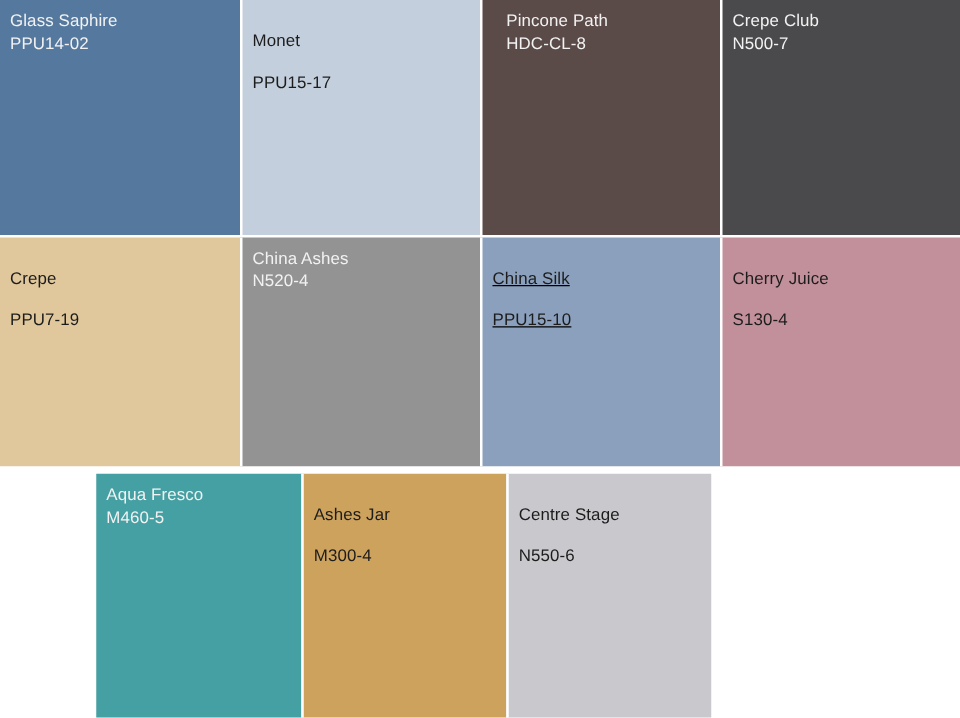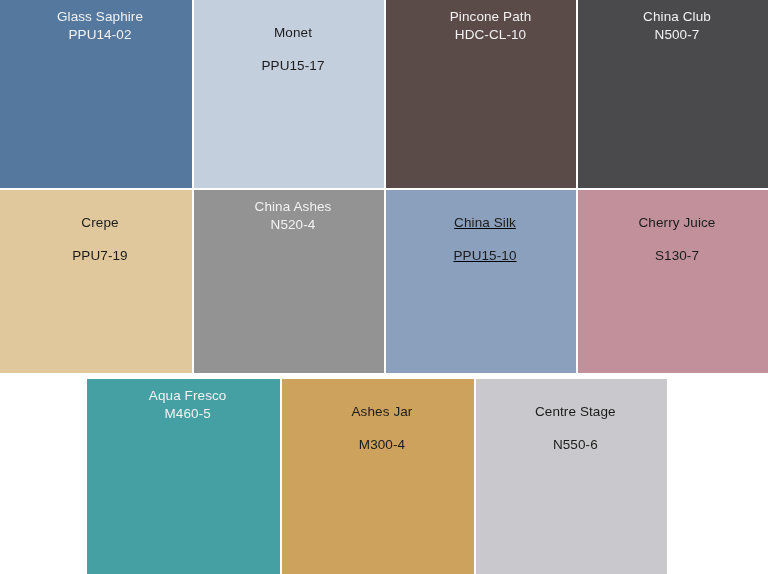--- a/index.html
+++ b/index.html
@@ -20,28 +20,27 @@
     height: 574px;
     background: #ffffff;
   }
   .row {
     position: absolute;
     display: flex;
     left: 0;
   }
   .row-1 { top: 0; left: 0; width: 768px; height: 188px; }
   .row-2 { top: 190px; left: 0; width: 768px; height: 228px; }
-  .row-3 { top: 379px; left: 87px; width: 580px; height: 195px; }
+  .row-3 { top: 379px; left: 77px; width: 492px; height: 195px; }
 
   .swatch {
     position: relative;
     box-sizing: border-box;
     padding: 8px 0 0 8px;
     overflow: hidden;
-    text-align: center;
   }
   .row-1 .swatch { width: 25%; height: 188px; }
   .row-2 .swatch { width: 25%; height: 183px; }
   .row-3 .swatch { width: 33.3333%; height: 195px; }
 
   
   .row-1 .swatch + .swatch,
   .row-2 .swatch + .swatch,
   .row-3 .swatch + .swatch {
     border-left: 2px solid #ffffff;
@@ -71,44 +70,44 @@
     <div class="swatch light-text" style="background-color: rgb(85, 121, 158);">
       <span class="swatch-name">Glass Saphire</span>
       <span class="swatch-code">PPU14-02</span>
     </div>
     <div class="swatch dark-text" style="background-color: rgb(196, 207, 221);">
       <span class="swatch-name">Monet</span>
       <span class="swatch-code">PPU15-17</span>
     </div>
     <div class="swatch light-text" style="background-color: rgb(90, 74, 72); padding-left: 19px;">
       <span class="swatch-name">Pincone Path</span>
-      <span class="swatch-code">HDC-CL-10</span>
+      <span class="swatch-code">HDC-CL-8</span>
     </div>
     <div class="swatch light-text" style="background-color: rgb(74, 74, 76);">
-      <span class="swatch-name">China Club</span>
+      <span class="swatch-name">Crepe Club</span>
       <span class="swatch-code">N500-7</span>
     </div>
   </div>
 
   <div class="row row-2">
     <div class="swatch dark-text" style="background-color: rgb(224, 200, 156);">
       <span class="swatch-name">Crepe</span>
       <span class="swatch-code">PPU7-19</span>
     </div>
     <div class="swatch light-text" style="background-color: rgb(147, 147, 147);">
       <span class="swatch-name">China Ashes</span>
       <span class="swatch-code">N520-4</span>
     </div>
     <div class="swatch dark-text" style="background-color: rgb(139, 160, 188); text-decoration: underline;">
       <span class="swatch-name">China Silk</span>
       <span class="swatch-code">PPU15-10</span>
     </div>
     <div class="swatch dark-text" style="background-color: rgb(193, 144, 155);">
       <span class="swatch-name">Cherry Juice</span>
-      <span class="swatch-code">S130-7</span>
+      <span class="swatch-code">S130-4</span>
     </div>
   </div>
 
   <div class="row row-3">
     <div class="swatch light-text" style="background-color: rgb(69, 160, 163);">
       <span class="swatch-name">Aqua Fresco</span>
       <span class="swatch-code">M460-5</span>
     </div>
     <div class="swatch dark-text" style="background-color: rgb(205, 162, 92);">
       <span class="swatch-name">Ashes Jar</span>

